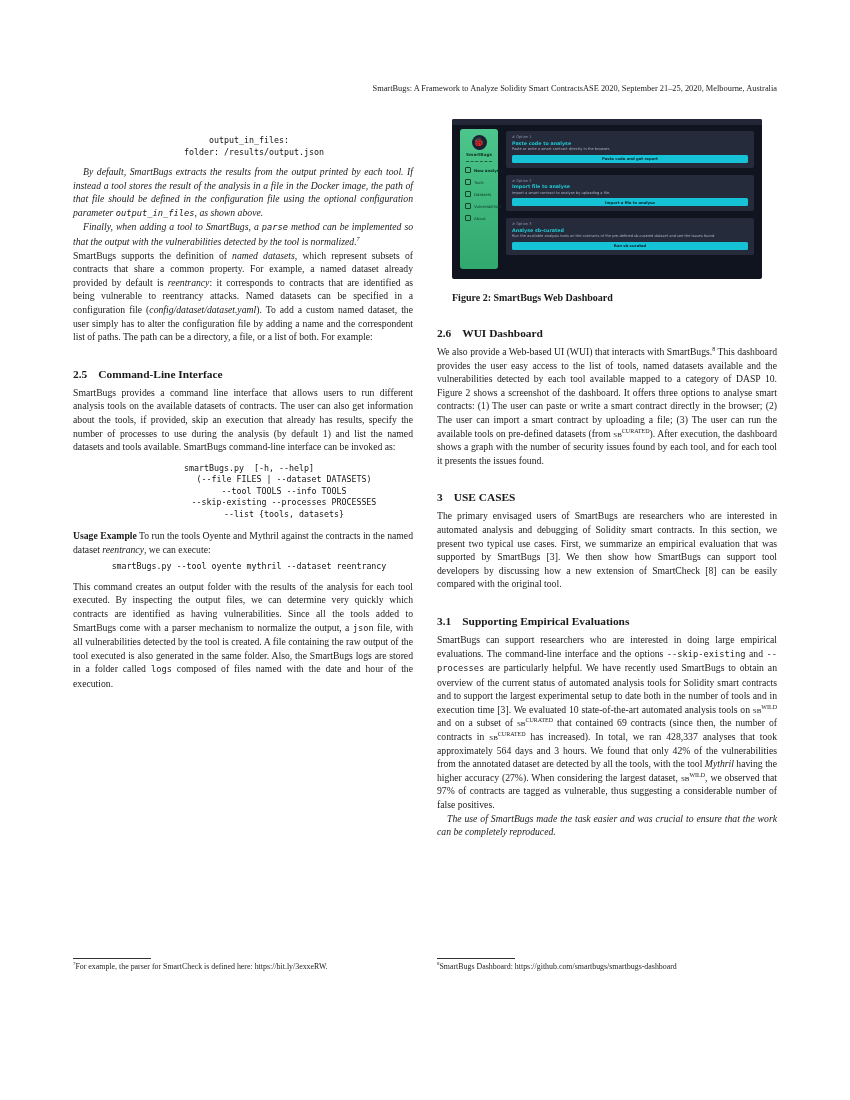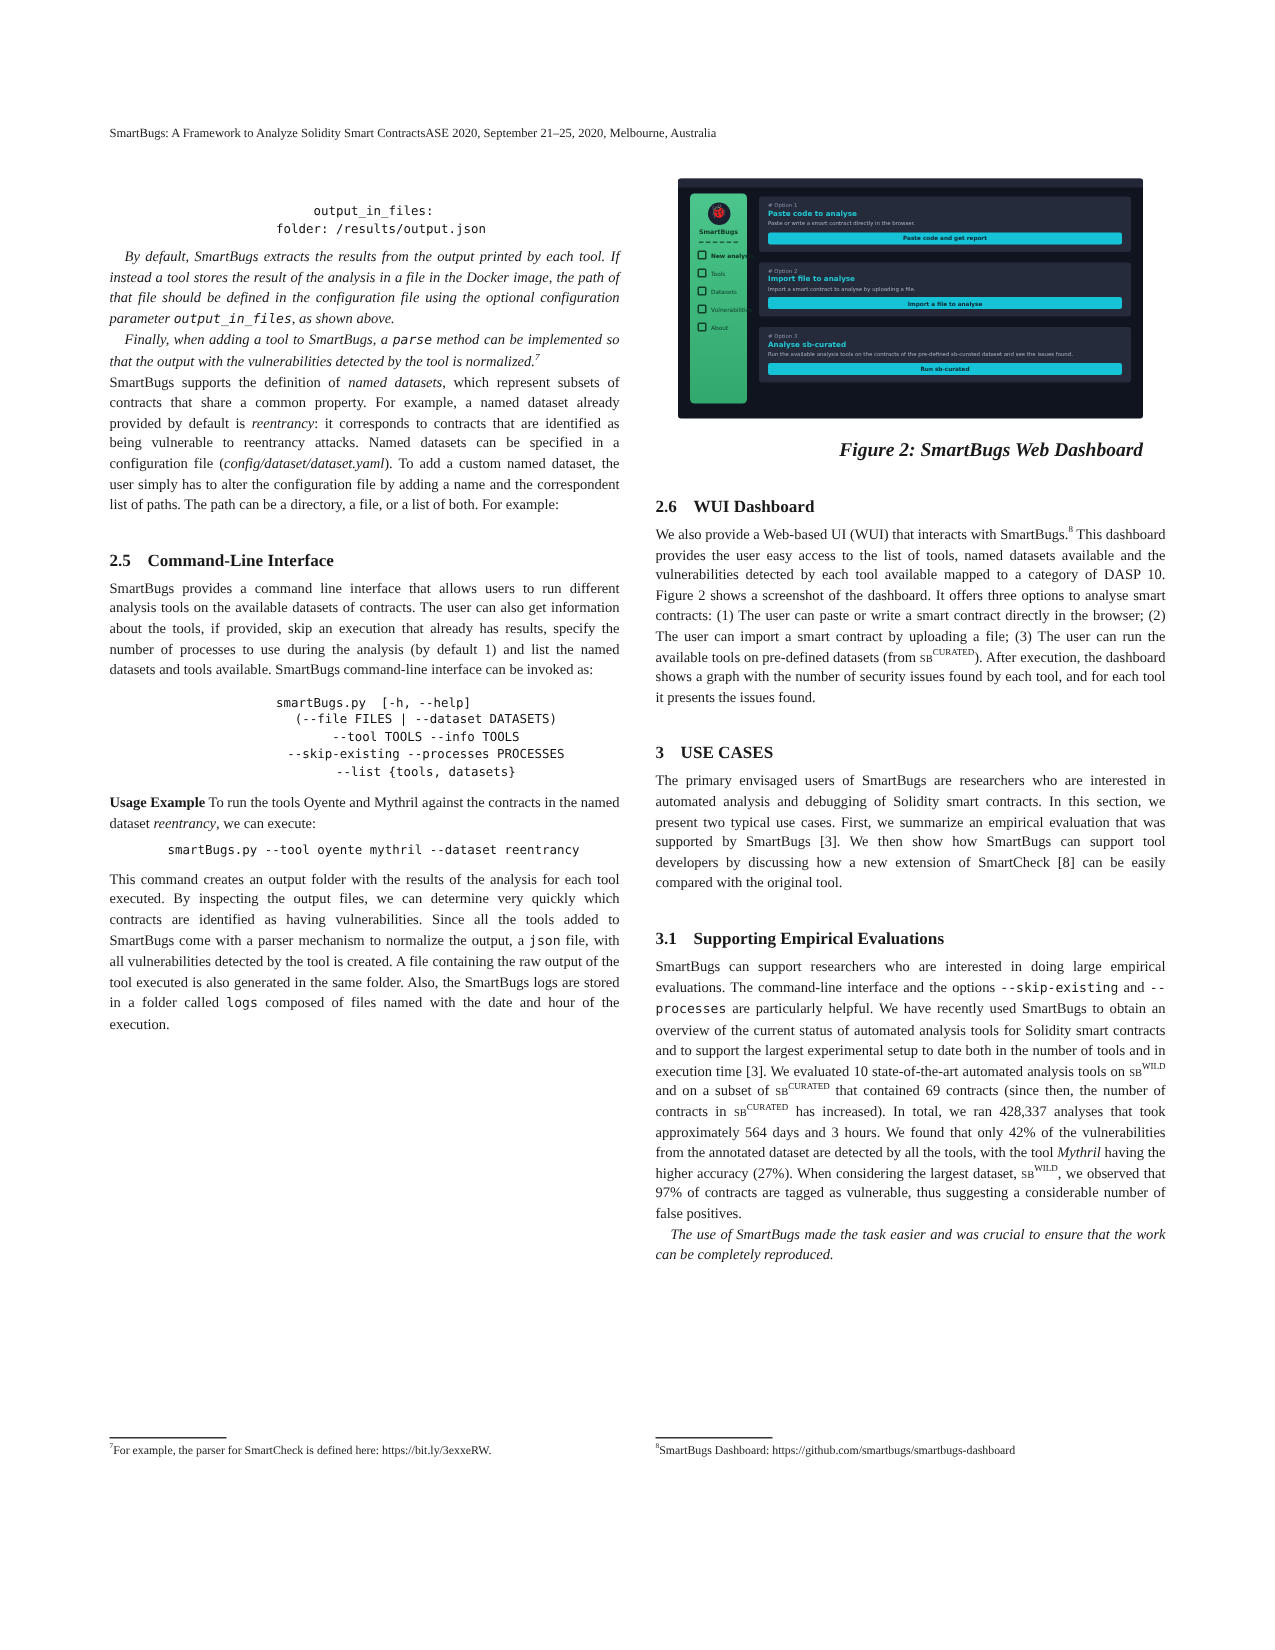--- a/index.html
+++ b/index.html
@@ -1,20 +1,20 @@
 <!DOCTYPE html>
 <html style="--dash-bg: #10141f; --card-bg: #262b3c; --side-top: #4cc68c; --side-bot: #31a86e; --accent: #1fc8d2; --btn-bg: #16c2d6;"><head>
 <meta charset="utf-8">
 <style>
   html,body{margin:0;padding:0;background:#e8e8e8;}
   #page{position:relative;width:850px;height:1100px;background:#ffffff;margin:0 auto;
         font-family:"Liberation Serif", serif;color:#1a1a1a;overflow:hidden;}
   
   .runhead{position:absolute;top:84px;left:73px;right:73px;font-size:8.4px;color:#222;
-           display:flex;justify-content:flex-start;}
+           display:flex;justify-content:flex-end;}
   
   .col{position:absolute;width:340px;}
   #col-left{left:73px;top:135px;}
   #col-right{left:437px;top:115px;}
   p.body{font-size:9.7px;line-height:13.6px;text-align:justify;margin:0 0 0 0;}
   p.body.indent{text-indent:10px;font-style:italic;}
   p.mt{margin-top:7px;}
   h2.sec{font-size:11.4px;margin:24px 0 6px 0;font-weight:bold;}
   h2.sec .num{margin-right:11px;}
   pre.code{font-family:"DejaVu Sans Mono", monospace;font-size:8.3px;line-height:11.5px;
@@ -46,21 +46,21 @@
   .dash-nav-item .nicon{width:4px;height:4px;border:0.7px solid #10402a;border-radius:1px;flex:0 0 auto;}
   .dash-nav-item .nlabel{font-size:3.9px;white-space:nowrap;}
   .dash-nav-item.active .nlabel{font-weight:bold;color:#0b2e1e;}
   .dash-main{position:absolute;left:54px;top:12px;right:8px;}
   .dash-card{background:var(--card-bg,#262b3c);border-radius:2px;padding:4px 6px 5px 6px;margin-bottom:7px;}
   .dash-kicker{font-size:3.6px;color:#8b92a8;}
   .dash-title{font-size:4.8px;font-weight:bold;color:var(--accent,#1fc8d2);margin-top:1.5px;}
   .dash-desc{font-size:3.6px;color:#aab0c0;margin-top:1.5px;}
   .dash-btn{margin-top:3.5px;height:8px;border-radius:1.5px;background:var(--btn-bg,#16c2d6);
             color:#0b2430;font-size:3.8px;font-weight:bold;display:flex;align-items:center;justify-content:center;}
-  .fig-caption{font-size:13px;font-weight:bold;text-align:right;margin-top:13px;font-style:italic;}
+  .fig-caption{font-size:10px;font-weight:bold;text-align:left;margin-top:13px;}
 </style>
 </head>
 <body>
 
 <div id="page">
 
   <div class="runhead">
     <span>SmartBugs: A Framework to Analyze Solidity Smart Contracts</span>
     <span>ASE 2020, September 21–25, 2020, Melbourne, Australia</span>
   </div>

